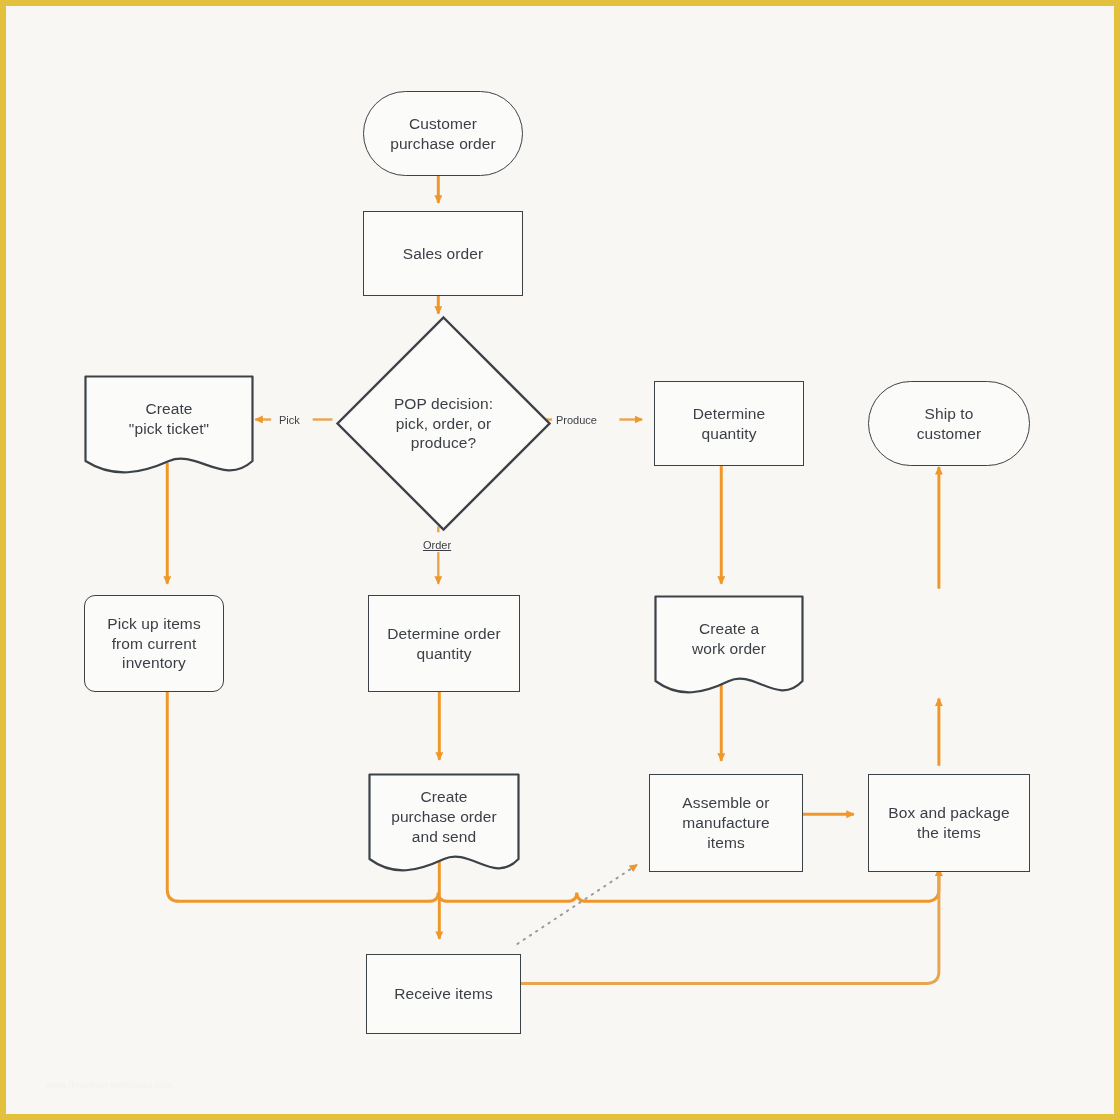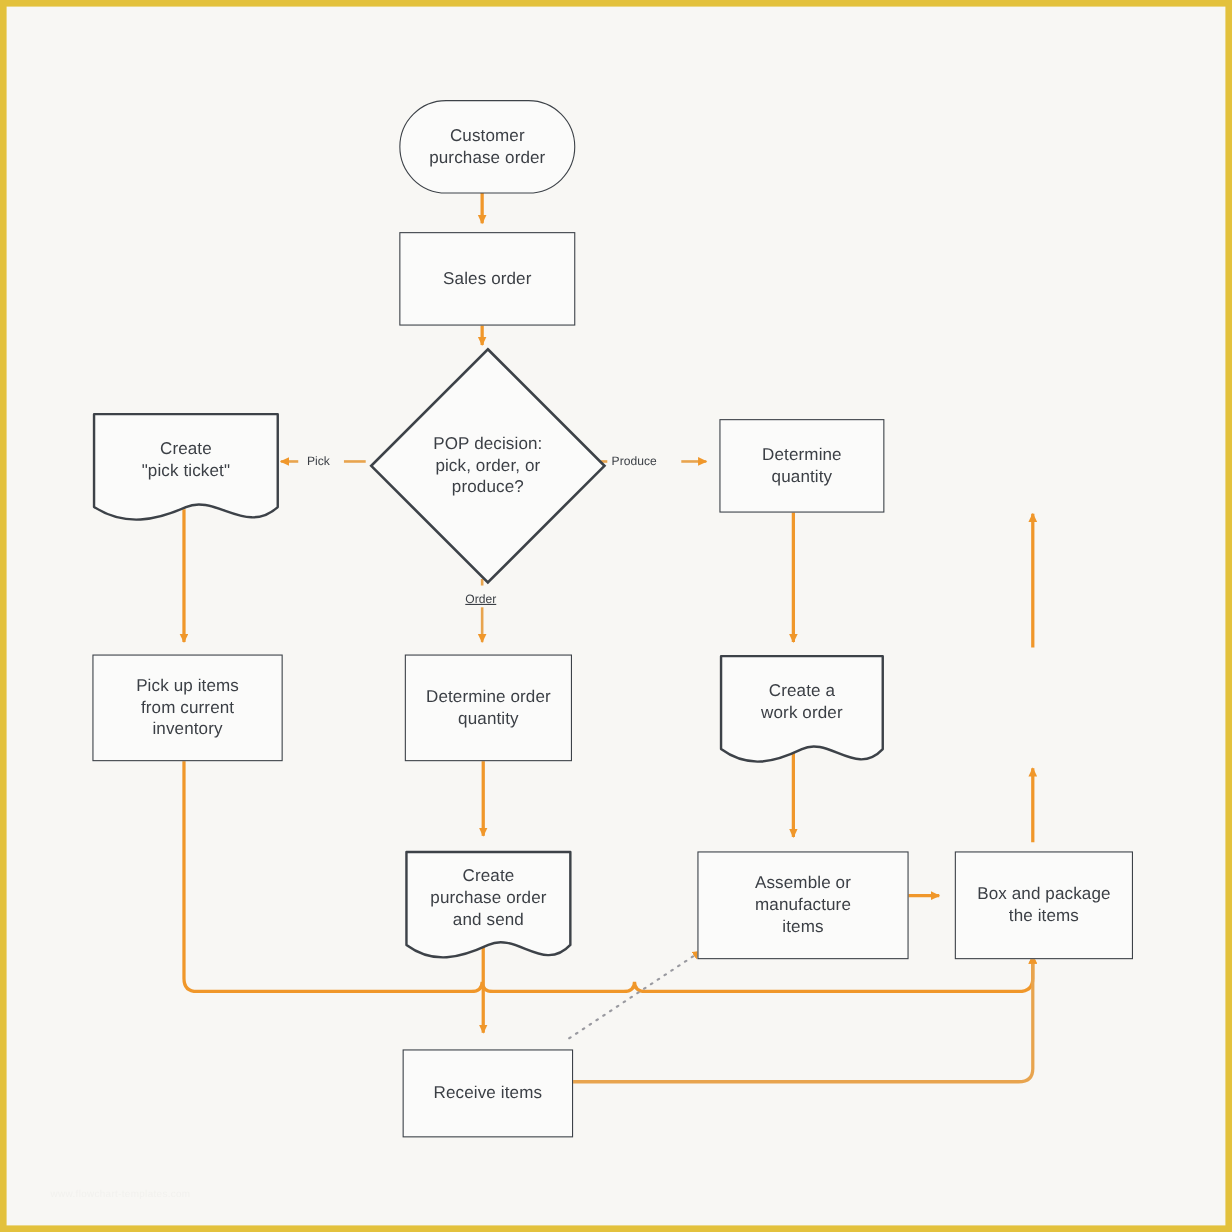--- a/index.html
+++ b/index.html
@@ -160,22 +160,26 @@
       </svg>
       <span class="doc-label">Create
 "pick ticket"</span>
     </div>
 
     <div class="node rect" style="left:648px;top:375px;width:150px;height:85px;">
       <span>Determine
 quantity</span>
     </div>
 
-
-    <div class="node rect" style="left:78px;top:589px;width:173px;height:97px;">
+    <div class="node stadium" style="left:862px;top:375px;width:162px;height:85px;">
+      <span>Ship to
+customer</span>
+    </div>
+
+    <div class="node rect" style="left:78px;top:589px;width:140px;height:97px;border-radius:11px;">
       <span>Pick up items
 from current
 inventory</span>
     </div>
 
     <div class="node rect" style="left:362px;top:589px;width:152px;height:97px;">
       <span>Determine order
 quantity</span>
     </div>
 
@@ -190,21 +194,21 @@
 
     <div class="node doc" style="left:362px;top:767px;width:152px;height:102px;">
       <svg viewBox="0 0 152 102" preserveAspectRatio="none">
         <path d="M1.5,1.5 H150.5 V86 C126,112 102,74 76,86 C50,98 26,104 1.5,86 Z" fill="#fbfbfa" stroke="#3d4248" stroke-width="2.2" stroke-linejoin="round"></path>
       </svg>
       <span class="doc-label">Create
 purchase order
 and send</span>
     </div>
 
-    <div class="node rect" style="left:628px;top:768px;width:192px;height:98px;">
+    <div class="node rect" style="left:643px;top:768px;width:154px;height:98px;">
       <span>Assemble or
 manufacture
 items</span>
     </div>
 
     <div class="node rect" style="left:862px;top:768px;width:162px;height:98px;">
       <span>Box and package
 the items</span>
     </div>
 

